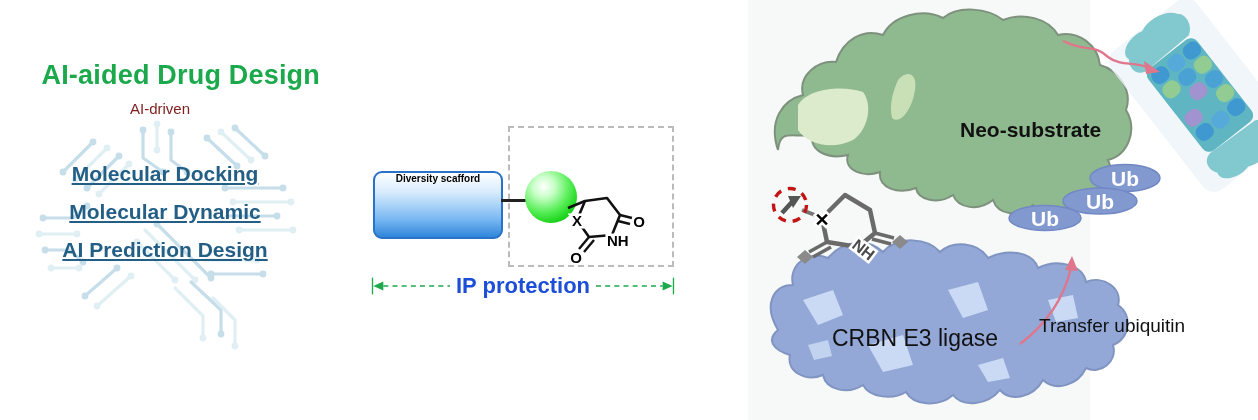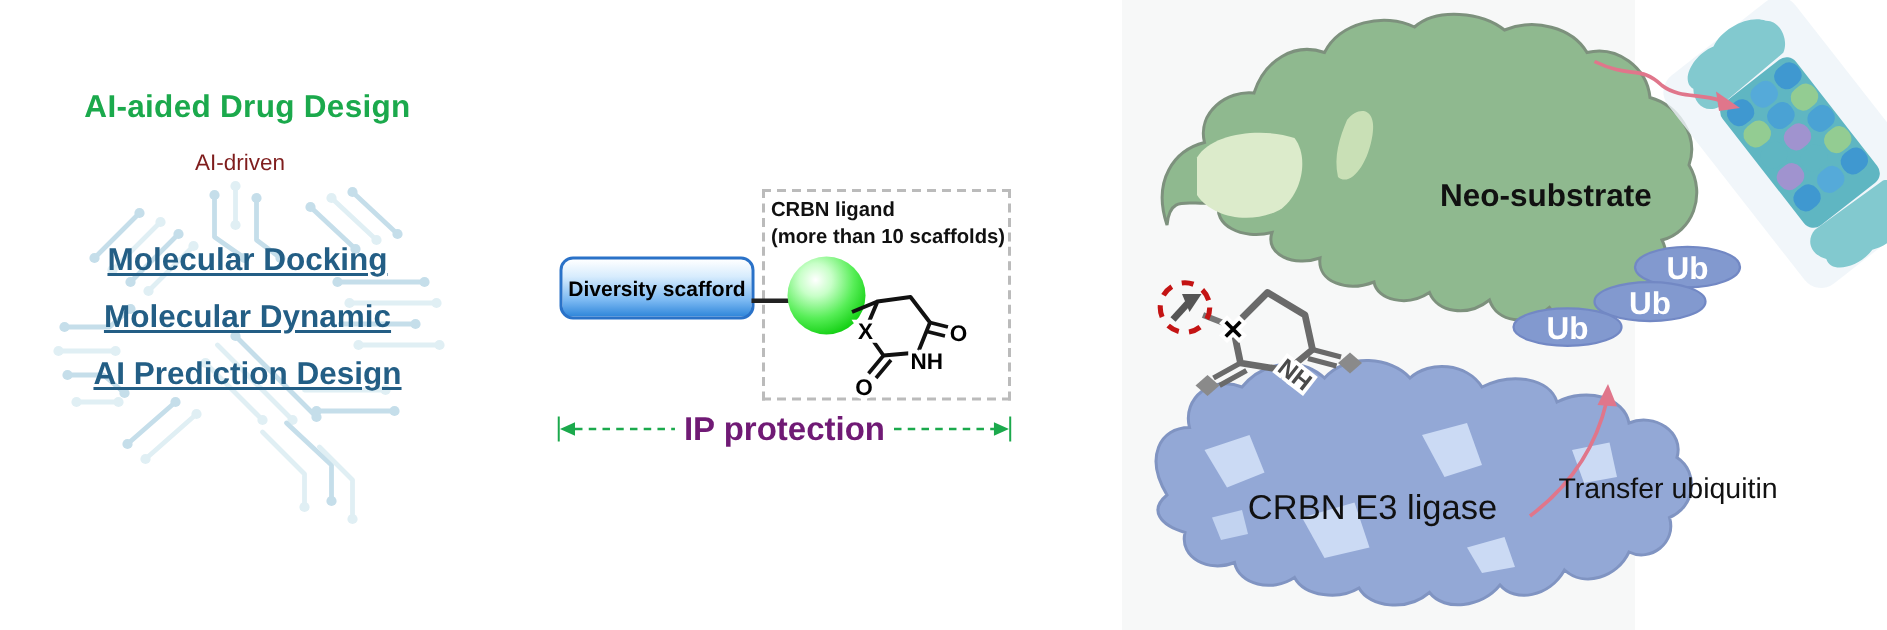--- a/index.html
+++ b/index.html
@@ -1,40 +1,40 @@
 <!DOCTYPE html>
 <html><head>
 <meta charset="utf-8">
 <style>
   html,body{margin:0;padding:0;background:#fff;}
   #stage{position:relative;width:1258px;height:420px;overflow:hidden;background:#ffffff;
          font-family:"Liberation Sans",sans-serif;}
   .abs{position:absolute;}
   
   .panel-title{font-weight:bold;color:#1ba94c;text-align:center;letter-spacing:.2px;}
-  #left-title{left:10px;top:60px;width:310px;font-size:21px;}
+  #left-title{left:10px;top:60px;width:310px;font-size:27px;text-align:right;}
   #left-sub{left:10px;top:100px;width:300px;text-align:center;font-size:15px;color:#7f1d1d;}
   .brain-line{left:10px;width:310px;text-align:center;font-size:21px;font-weight:bold;color:#235e85;text-decoration:underline;}
   .trace{fill:none;stroke-width:3.2px;stroke-linecap:round;stroke-linejoin:round;}
   .t1{stroke:#c5deea;} .t2{stroke:#e0eff4;}
   .d1{fill:#c5deea;} .d2{fill:#e0eff4;}
   
   #mid-title{left:420px;top:60px;width:300px;font-size:26px;}
-  #scaffold-box{left:373px;top:171px;width:130px;height:42px;border:2px solid #2a72c8;border-radius:9px;
+  #scaffold-box{left:373px;top:171px;width:130px;height:68px;border:2px solid #2a72c8;border-radius:9px;
       background:linear-gradient(180deg,#ffffff 0%,#d7ecfd 30%,#7ab8f2 72%,#2f86da 100%);
-      box-sizing:border-box;display:flex;align-items:center;justify-content:center;
-      font-size:14px;font-weight:bold;color:#000;}
+      box-sizing:border-box;display:flex;justify-content:center;
+      font-size:10px;font-weight:bold;color:#000;}
   #connector{left:501px;top:199px;width:26px;height:2.6px;background:#222;}
   #ligand-box{left:508px;top:126px;width:166px;height:141px;border:2px dashed #bbbbbb;
       box-sizing:border-box;background:#fff;}
   #ligand-label{left:514px;top:131px;width:160px;font-size:13.5px;font-weight:bold;color:#111;line-height:1.3;}
   #green-sphere{left:525px;top:171px;width:52px;height:52px;border-radius:50%;
       background:radial-gradient(circle at 36% 30%, #ffffff 0%, #c8ffc8 22%, #57ee57 52%, #12cf12 78%, #0aa60a 100%);}
   #ip-row{left:370px;top:271px;width:306px;height:30px;display:flex;align-items:center;gap:6px;}
-  #ip-text{font-size:22px;font-weight:800;color:#701a75;white-space:nowrap;}
+  #ip-text{font-size:22px;font-weight:800;color:#1d4ed8;white-space:nowrap;}
   
   #right-bg{left:748px;top:0;width:342px;height:420px;background:#f7f8f8;}
   .halo{paint-order:stroke;stroke:#ffffff;stroke-width:5px;}
 </style>
 </head>
 <body>
 
 <div id="stage">
 
   <div class="abs panel-title" id="left-title">AI-aided Drug Design</div>
@@ -129,24 +129,20 @@
     <path class="trace t2" d="M188,188 L210,210 L210,236"></path>
       <circle class="d2" cx="210" cy="236" r="3.4"></circle>
   </svg>
 
   <div class="abs brain-line" style="top:162px;">Molecular Docking</div>
   <div class="abs brain-line" style="top:200px;text-align:center;">Molecular Dynamic</div>
   <div class="abs brain-line" style="top:238px;">AI Prediction Design</div>
 
 
   <div class="abs" id="ligand-box"></div>
-  <div class="abs" id="ligand-label">
-    <div>CRBN ligand</div>
-    <div>(more than 10 scaffolds)</div>
-  </div>
 
   <div class="abs" id="scaffold-box">
     <span>Diversity scafford</span>
   </div>
   <div class="abs" id="connector"></div>
   <div class="abs" id="green-sphere"></div>
 
   <svg class="abs" style="left:508px;top:126px;" width="166" height="142" viewBox="0 0 166 142">
     <path d="M60,82 L77,75" stroke="#111" stroke-width="2.6" fill="none"></path>
     <path d="M77,75 L99,72 L112,89 L104,109 L81,111 L69,94 Z" stroke="#111" stroke-width="2.6" fill="none" stroke-linejoin="round"></path>

